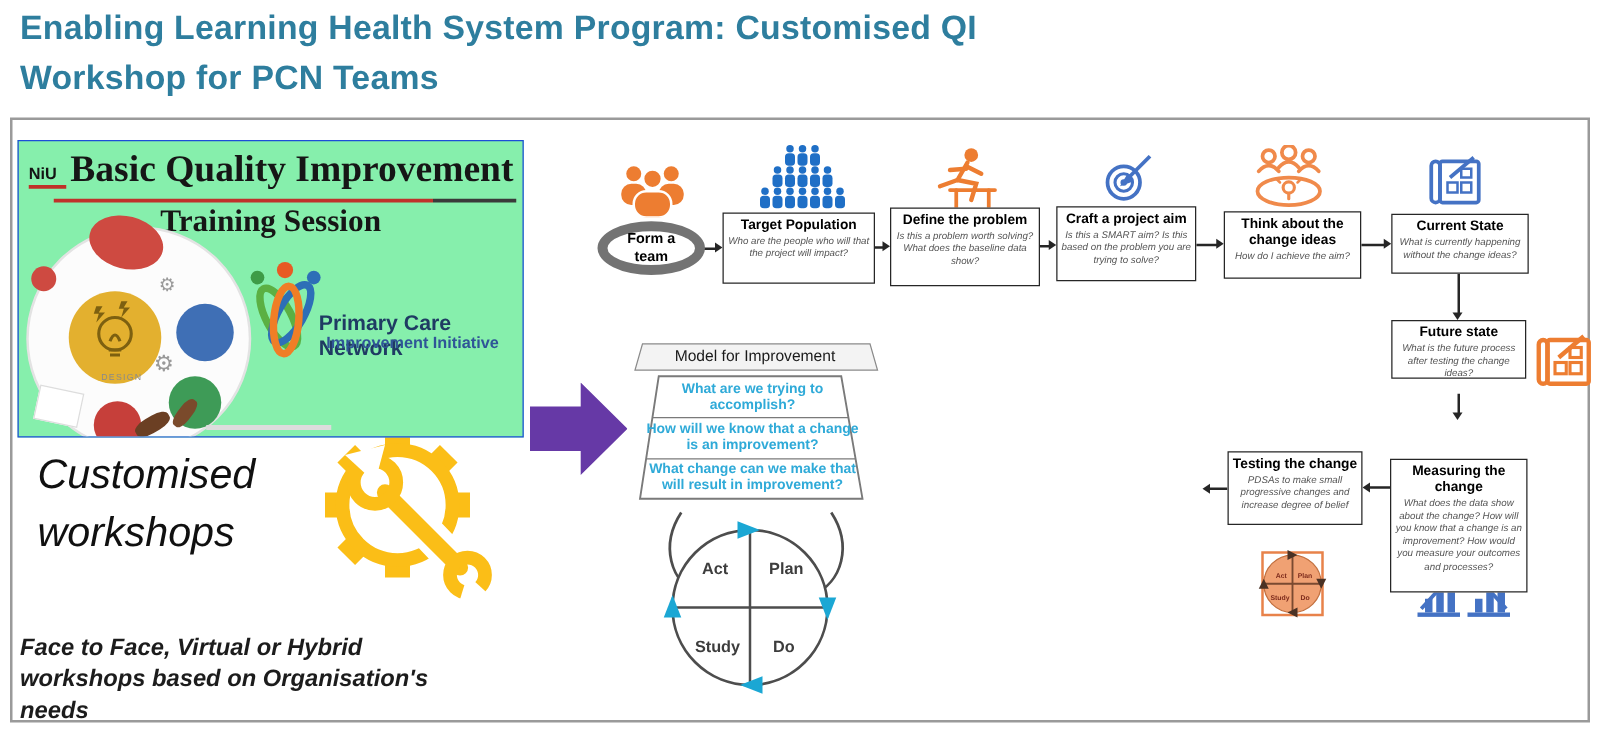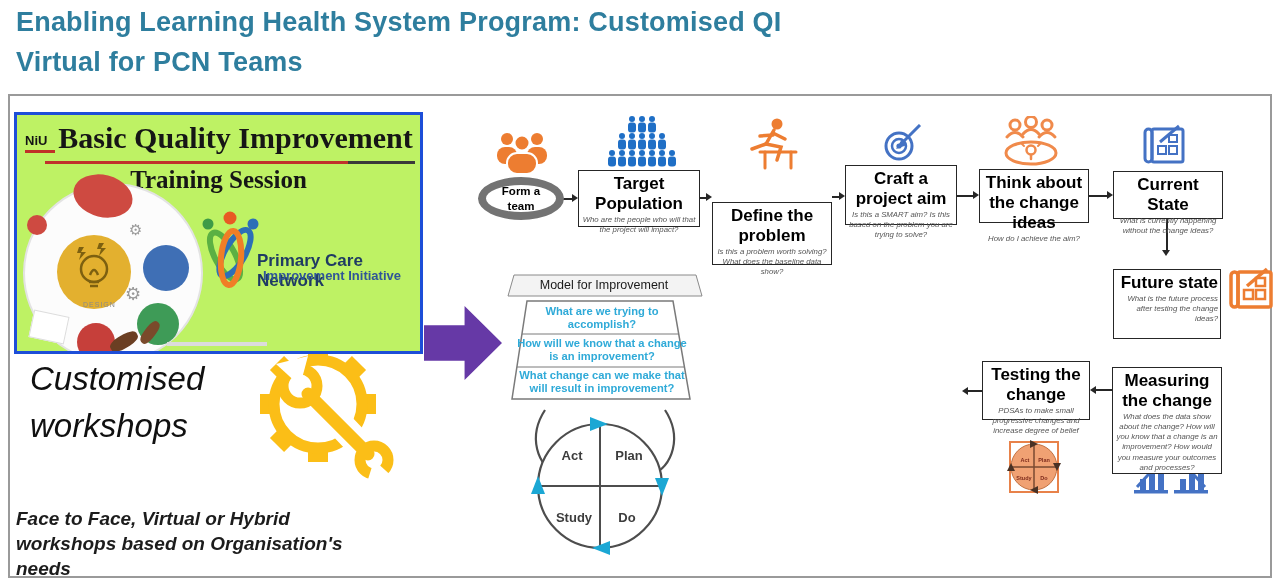--- a/index.html
+++ b/index.html
@@ -8,22 +8,22 @@
   .abs{position:absolute;}
 
   
   .page-title{left:16px;top:2px;width:1100px;font-size:27px;font-weight:bold;
               color:#2E7E9E;line-height:40px;letter-spacing:.2px;}
 
   
   .outer-box{left:8px;top:94px;width:1260px;height:480px;border:2px solid #9a9a9a;background:#fff;}
 
   
-  .slide{left:14px;top:112px;width:403px;height:236px;border:3px solid #1d4ed8;
-         background:#bef264;overflow:hidden;z-index:2;}
+  .slide{left:14px;top:112px;width:403px;height:236px;border:1px solid #1d4ed8;
+         background:#86efac;overflow:hidden;z-index:2;}
   .niu{left:8px;top:18px;font-size:13px;font-weight:bold;color:#141414;}
   .niu-bar{left:8px;top:35px;width:30px;height:3px;background:#c03028;}
   .slide-t1{left:36px;right:2px;top:6px;text-align:center;font-family:"Liberation Serif",serif;
             font-weight:bold;font-size:30px;color:#161616;}
   .slide-rule{left:28px;right:5px;top:46px;height:3px;
               background:linear-gradient(to right,#c0322b 0 82%,#3a3a3a 82% 100%);}
   .slide-t2{left:0;right:0;top:51px;text-align:center;font-family:"Liberation Serif",serif;
             font-weight:bold;font-size:25px;color:#161616;}
   .collage{left:6px;top:68px;width:176px;height:176px;border-radius:50%;
            background:#fcfcfc;border:2px solid #e3e3e3;}
@@ -47,42 +47,42 @@
     clip-path:polygon(0 26%,52% 26%,52% 0,100% 50%,52% 100%,52% 74%,0 74%);}
 
   
   .mheader-text{left:506px;top:278px;width:196px;text-align:center;font-size:12.5px;color:#1a1a1a;}
   .qtext{position:absolute;text-align:center;font-weight:bold;color:#2FAAD8;font-size:11.2px;line-height:1.18;}
   .wlabel{position:absolute;font-weight:bold;color:#3d3d3d;font-size:13px;transform:translate(-50%,-50%);}
 
   
   .flowbox{position:absolute;background:#fff;border:1.5px solid #262626;box-sizing:border-box;
            text-align:center;padding:3px 2px 2px;z-index:2;}
-  .flowbox .t{font-weight:bold;font-size:17px;line-height:1.18;color:#000;}
+  .flowbox .t{font-weight:bold;font-size:11px;line-height:1.18;color:#000;}
   .flowbox .s{font-style:italic;font-size:7.8px;line-height:1.3;color:#555;margin-top:1px;}
   .floweli{position:absolute;border:8px solid #737373;border-radius:50%;display:flex;align-items:center;
            justify-content:center;text-align:center;font-weight:bold;font-size:11.5px;background:#fff;
            box-sizing:border-box;line-height:1.25;z-index:2;}
   .hl{position:absolute;height:1.5px;background:#262626;}
   .vl{position:absolute;width:1.5px;background:#262626;}
   .ar{position:absolute;width:0;height:0;border-top:4px solid transparent;
       border-bottom:4px solid transparent;border-left:6px solid #262626;}
   .al{position:absolute;width:0;height:0;border-top:4px solid transparent;
       border-bottom:4px solid transparent;border-right:6px solid #262626;}
   .ad{position:absolute;width:0;height:0;border-left:4px solid transparent;
       border-right:4px solid transparent;border-top:6px solid #262626;}
 </style>
 </head>
 <body>
 
 <div class="canvas">
 
   <div class="abs page-title">
     <div>Enabling Learning Health System Program: Customised QI</div>
-    <div>Virtual for PCN Teams</div>
+    <div>Workshop for PCN Teams</div>
   </div>
 
   <div class="abs outer-box"></div>
 
   <div class="abs slide">
     <div class="abs niu">NiU</div>
     <div class="abs niu-bar"></div>
     <div class="abs slide-t1">Basic Quality Improvement</div>
     <div class="abs slide-rule"></div>
     <div class="abs slide-t2">Training Session</div>
@@ -314,41 +314,41 @@
     </g>
   </svg>
 
   <div class="floweli" style="left:478px;top:177px;width:86px;height:43px;padding:0 13px;">Form a team</div>
 
   <div class="flowbox" style="left:578px;top:170px;width:122px;height:57px;">
     <div class="t">Target Population</div>
     <div class="s">Who are the people who will that the project will impact?</div>
   </div>
 
-  <div class="flowbox" style="left:712px;top:166px;width:120px;height:63px;margin-top:36px;">
+  <div class="flowbox" style="left:712px;top:166px;width:120px;height:63px;">
     <div class="t">Define the problem</div>
     <div class="s">Is this a problem worth solving? What does the baseline data show?</div>
   </div>
 
   <div class="flowbox" style="left:845px;top:165px;width:112px;height:60px;">
     <div class="t">Craft a project aim</div>
     <div class="s">Is this a SMART aim? Is this based on the problem you are trying to solve?</div>
   </div>
 
   <div class="flowbox" style="left:979px;top:169px;width:110px;height:54px;">
     <div class="t">Think about the change ideas</div>
     <div class="s">How do I achieve the aim?</div>
   </div>
 
   <div class="flowbox" style="left:1113px;top:171px;width:110px;height:48px;">
     <div class="t">Current State</div>
     <div class="s">What is currently happening without the change ideas?</div>
   </div>
 
-  <div class="flowbox" style="left:1113px;top:269px;width:108px;height:70px;text-align:right;">
+  <div class="flowbox" style="left:1113px;top:256px;width:108px;height:47px;">
     <div class="t">Future state</div>
     <div class="s">What is the future process after testing the change ideas?</div>
   </div>
 
   <div class="flowbox" style="left:1112px;top:336px;width:110px;height:107px;margin-top:31px;">
     <div class="t">Measuring the change</div>
     <div class="s">What does the data show about the change? How will you know that a change is an improvement? How would you measure your outcomes and processes?</div>
   </div>
 
   <div class="flowbox" style="left:982px;top:361px;width:108px;height:59px;">

